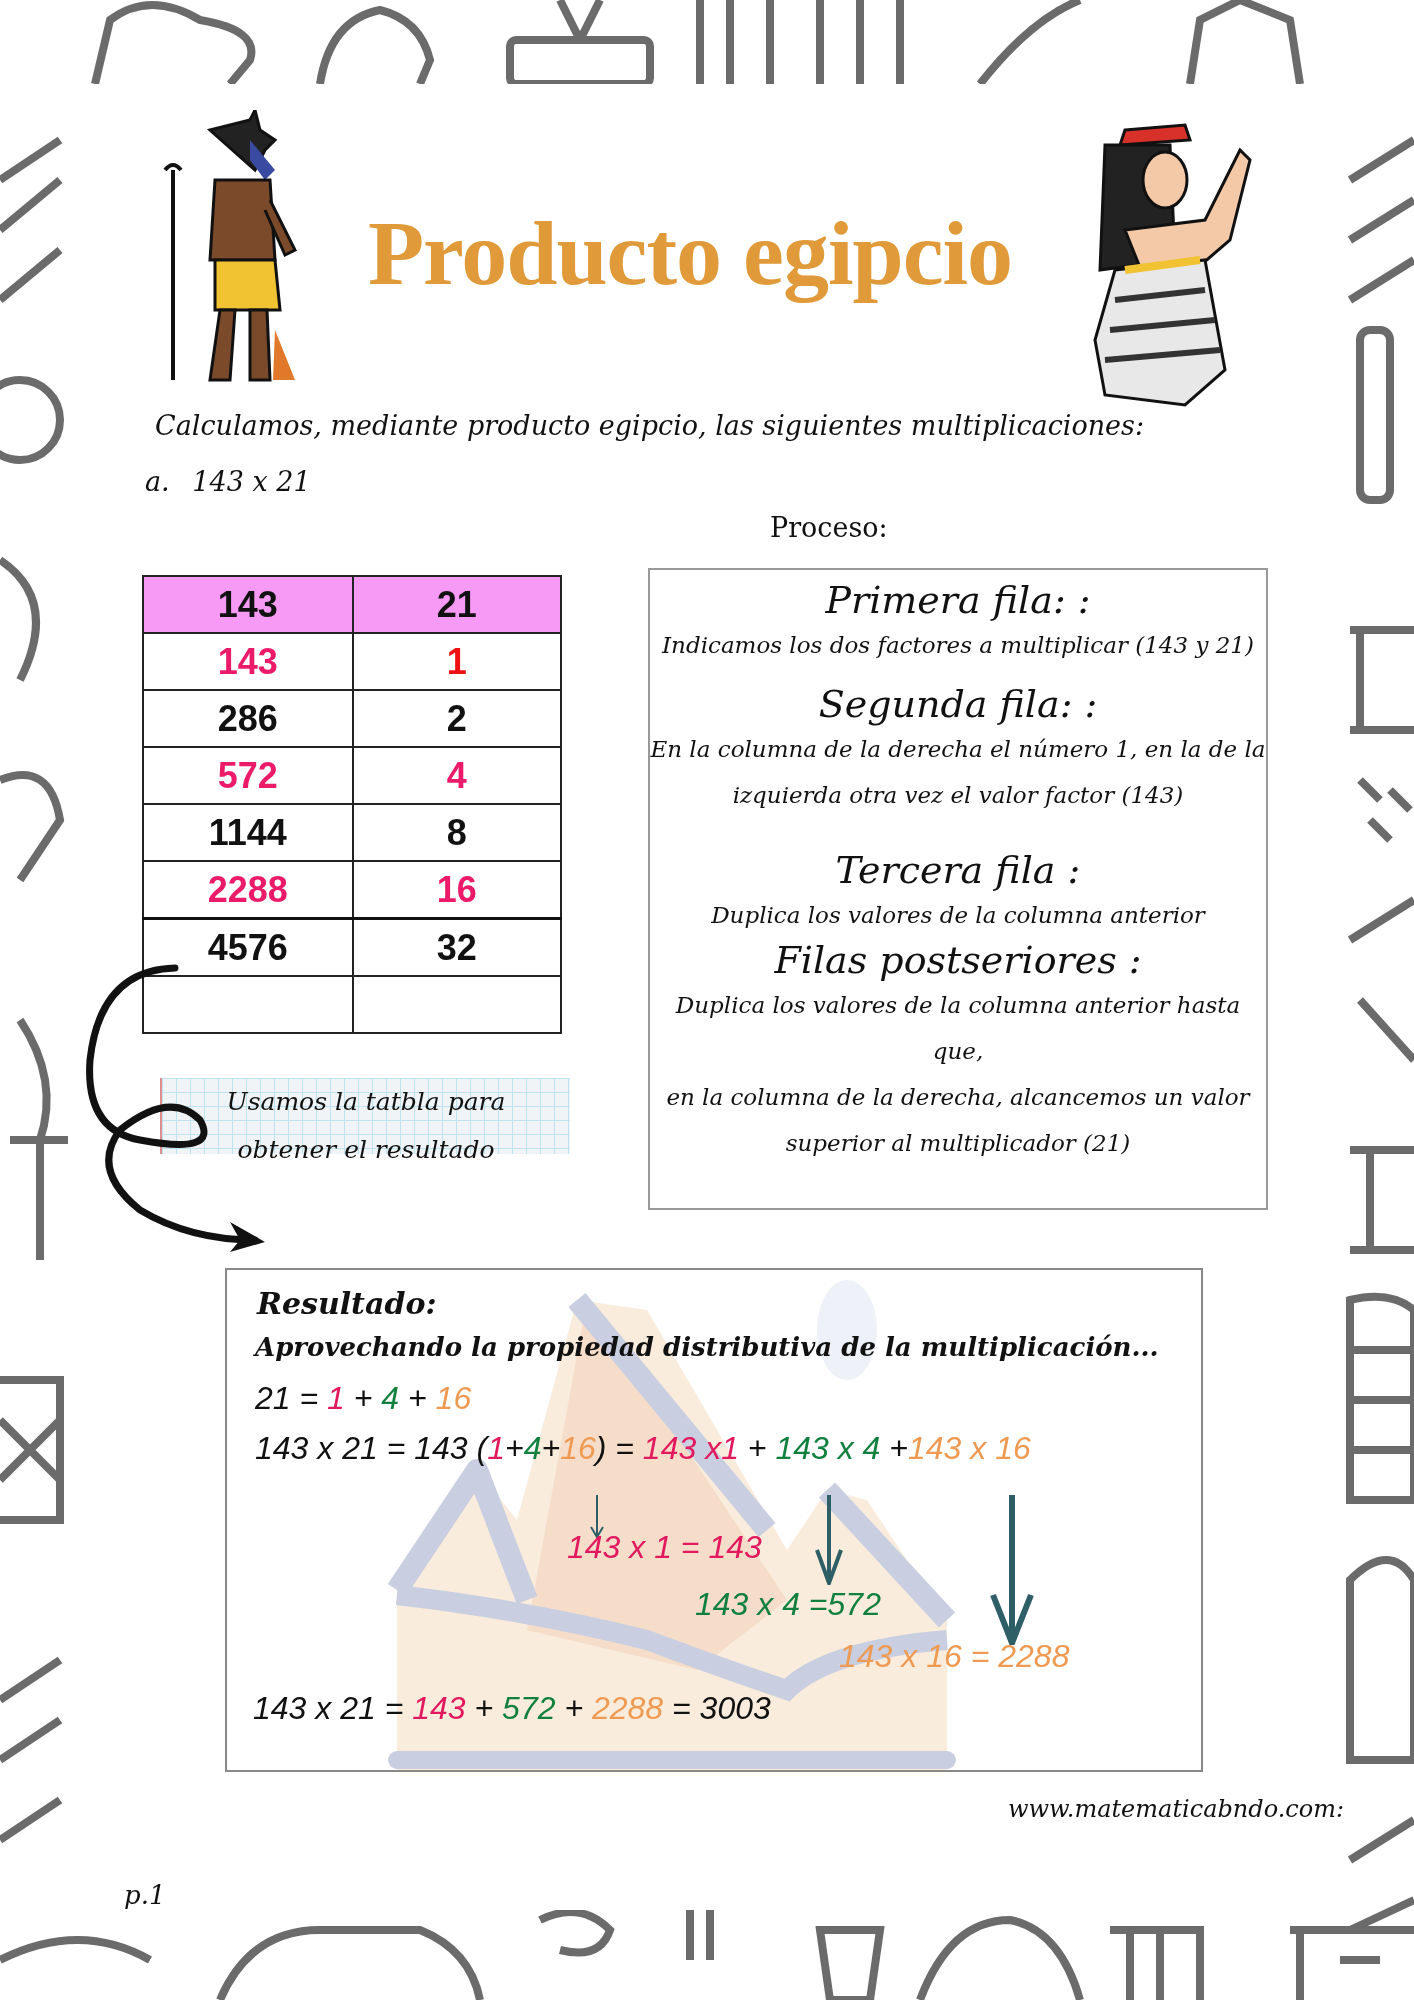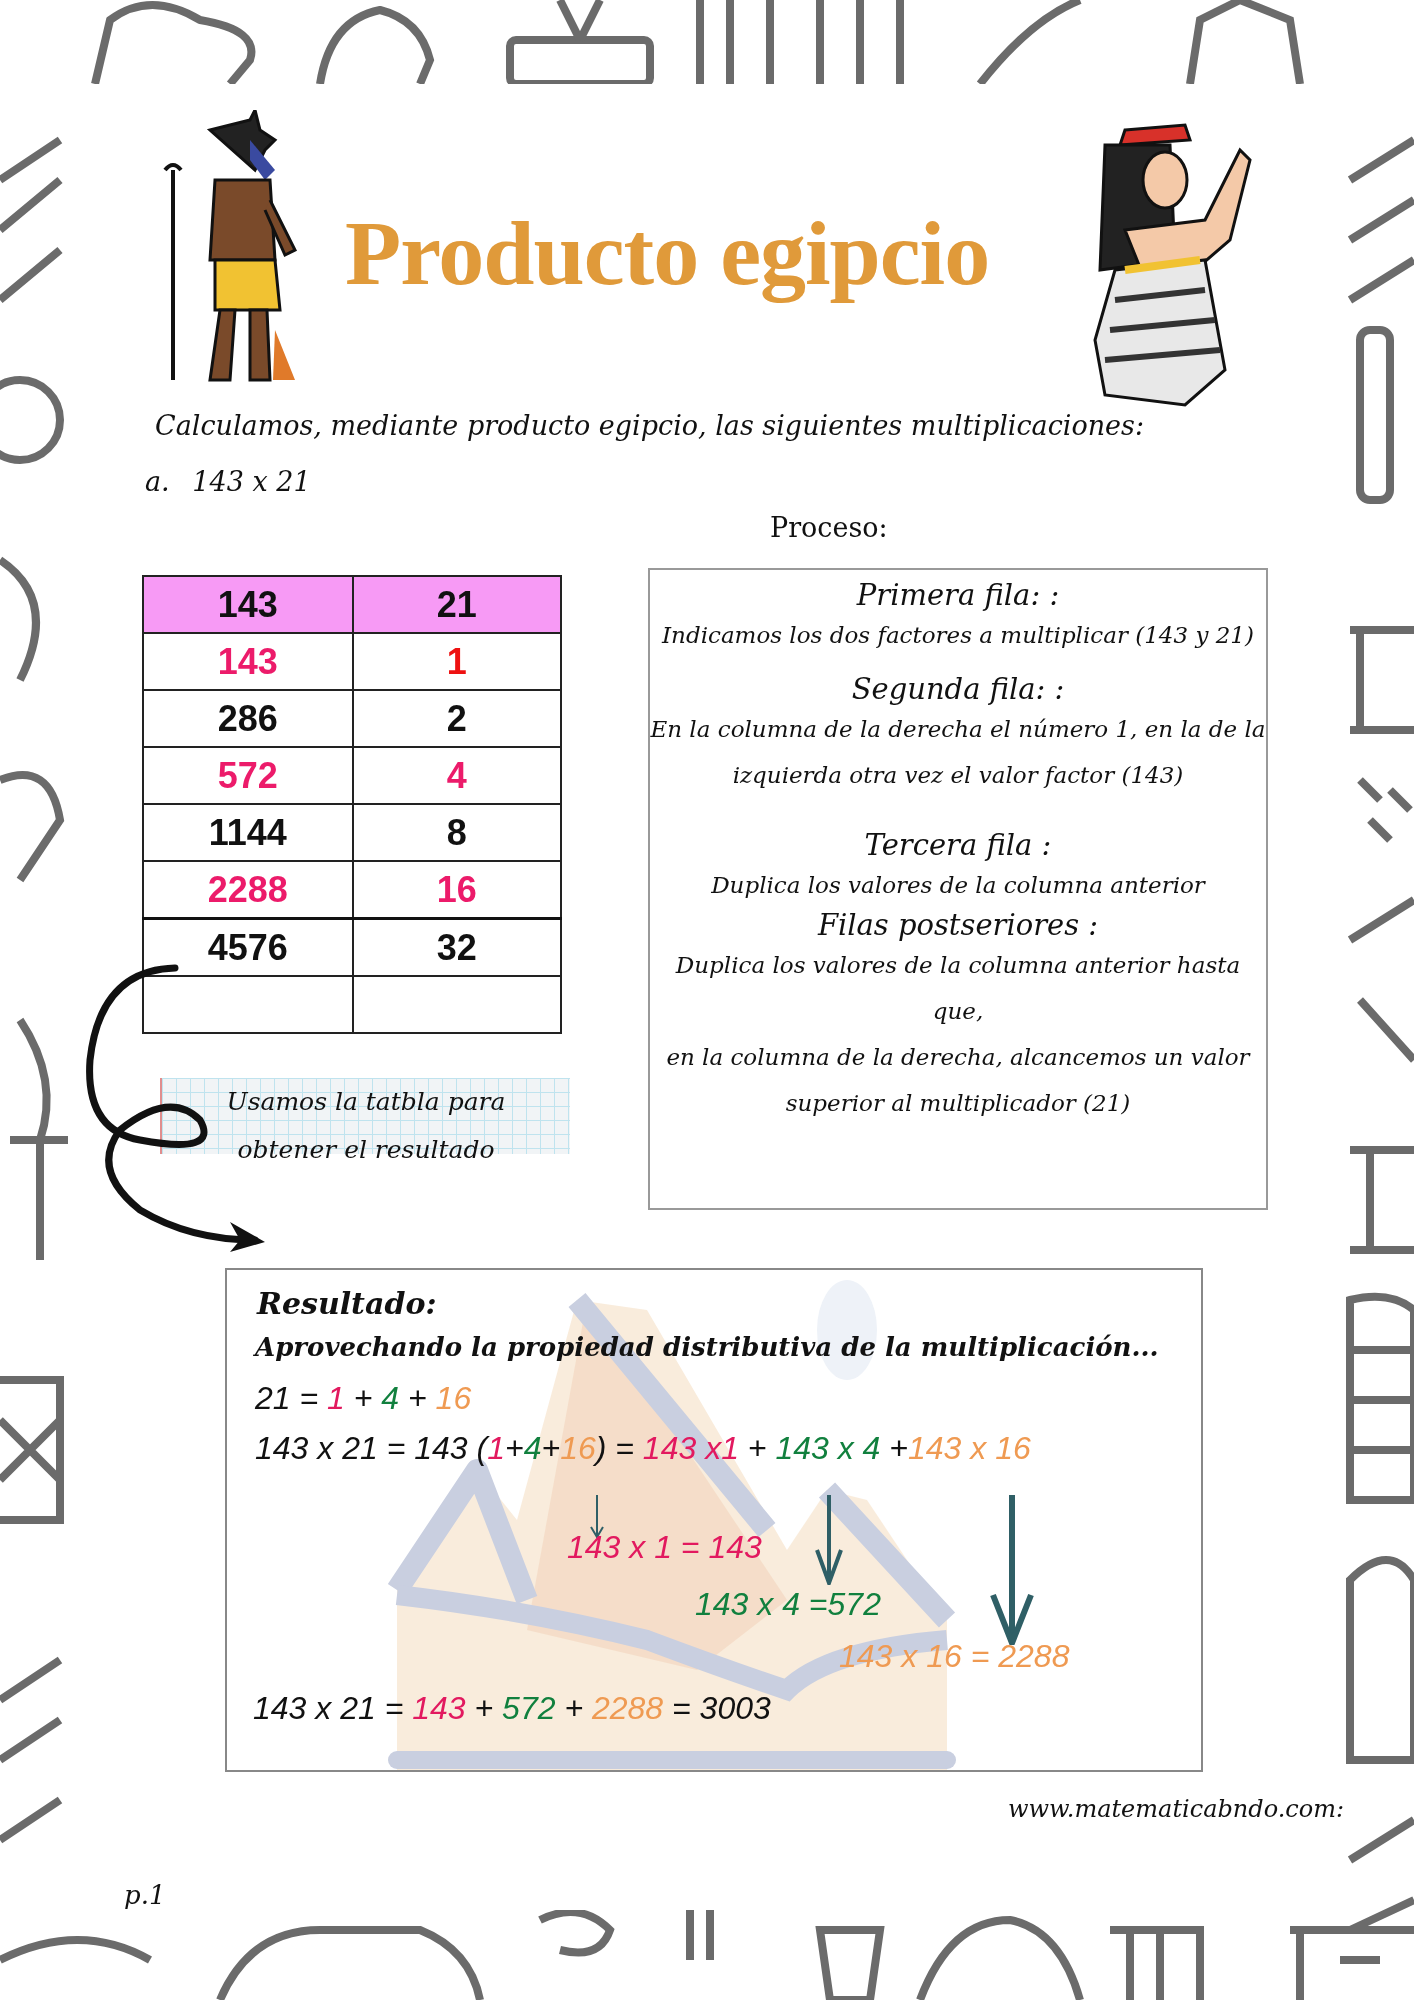--- a/index.html
+++ b/index.html
@@ -1,36 +1,36 @@
 <!DOCTYPE html>
 <html><head>
 <meta charset="utf-8">
 <style>
   html, body { margin:0; padding:0; }
   body { width:1414px; height:2000px; position:relative; background:#ffffff; overflow:hidden;
          font-family:"DejaVu Serif", serif; }
   .border-deco { position:absolute; left:0; top:0; width:1414px; height:2000px; }
   .page { position:absolute; left:68px; top:84px; width:1275px; height:1826px; background:#fff; }
-  .title { position:absolute; left:345px; top:200px; width:690px; text-align:left;
+  .title { position:absolute; left:345px; top:200px; width:690px; text-align:center;
            font-family:"Liberation Serif", serif; font-weight:bold; font-size:92px; color:#e09a3a;
            letter-spacing:-1px; }
   .intro { position:absolute; left:155px; top:410px; font-family:"DejaVu Serif", serif; font-style:italic;
            font-size:27px; color:#111; }
   .item-a { position:absolute; left:145px; top:466px; font-family:"DejaVu Serif", serif; font-style:italic;
             font-size:27px; color:#111; }
   .proceso-label { position:absolute; left:770px; top:512px; font-family:"DejaVu Serif", serif; 
                    font-size:27px; color:#111; }
   table.egypt { position:absolute; left:142px; top:575px; border-collapse:collapse; width:420px; }
   table.egypt td { border:2px solid #222; height:53px; width:209px; text-align:center;
                    font-family:"Liberation Sans", sans-serif; font-weight:bold; font-size:36px; }
   table.egypt tr.head td { background:#f79af5; }
   .c-black { color:#111; } .c-pink { color:#ec1b6a; } .c-red { color:#ee1111; }
   .proc-box { position:absolute; left:648px; top:568px; width:616px; height:638px; border:2px solid #999;
               background:#fff; text-align:center; font-family:"DejaVu Serif", serif; font-style:italic; color:#111; }
-  .proc-box .h { font-size:29px; margin-top:10px;font-style:italic; }
+  .proc-box .h { font-size:38px; margin-top:10px;font-style:italic; }
   .proc-box .p { font-size:23px; line-height:46px; }
   .note { position:absolute; left:160px; top:1078px; width:408px; height:76px;
           background-color:#f1f4f6;
           background-image: linear-gradient(#bfe3ee 1px, transparent 1px), linear-gradient(90deg, #bfe3ee 1px, transparent 1px);
           background-size:14px 14px; border-left:2px solid #e08d8d;
           text-align:center; font-family:"DejaVu Serif", serif; font-style:italic; font-size:25px; color:#111; line-height:48px; }
   .result-box { position:absolute; left:225px; top:1268px; width:974px; height:500px; border:2px solid #888; background:#fff; overflow:hidden; }
   .pyr { position:absolute; left:0; top:0; }
   .r-line { position:absolute; font-family:"Liberation Sans", sans-serif; font-style:italic; font-size:32px; color:#111; white-space:nowrap; }
   .r-title { font-family:"DejaVu Serif", serif; font-weight:bold; font-style:italic; font-size:30px; }

